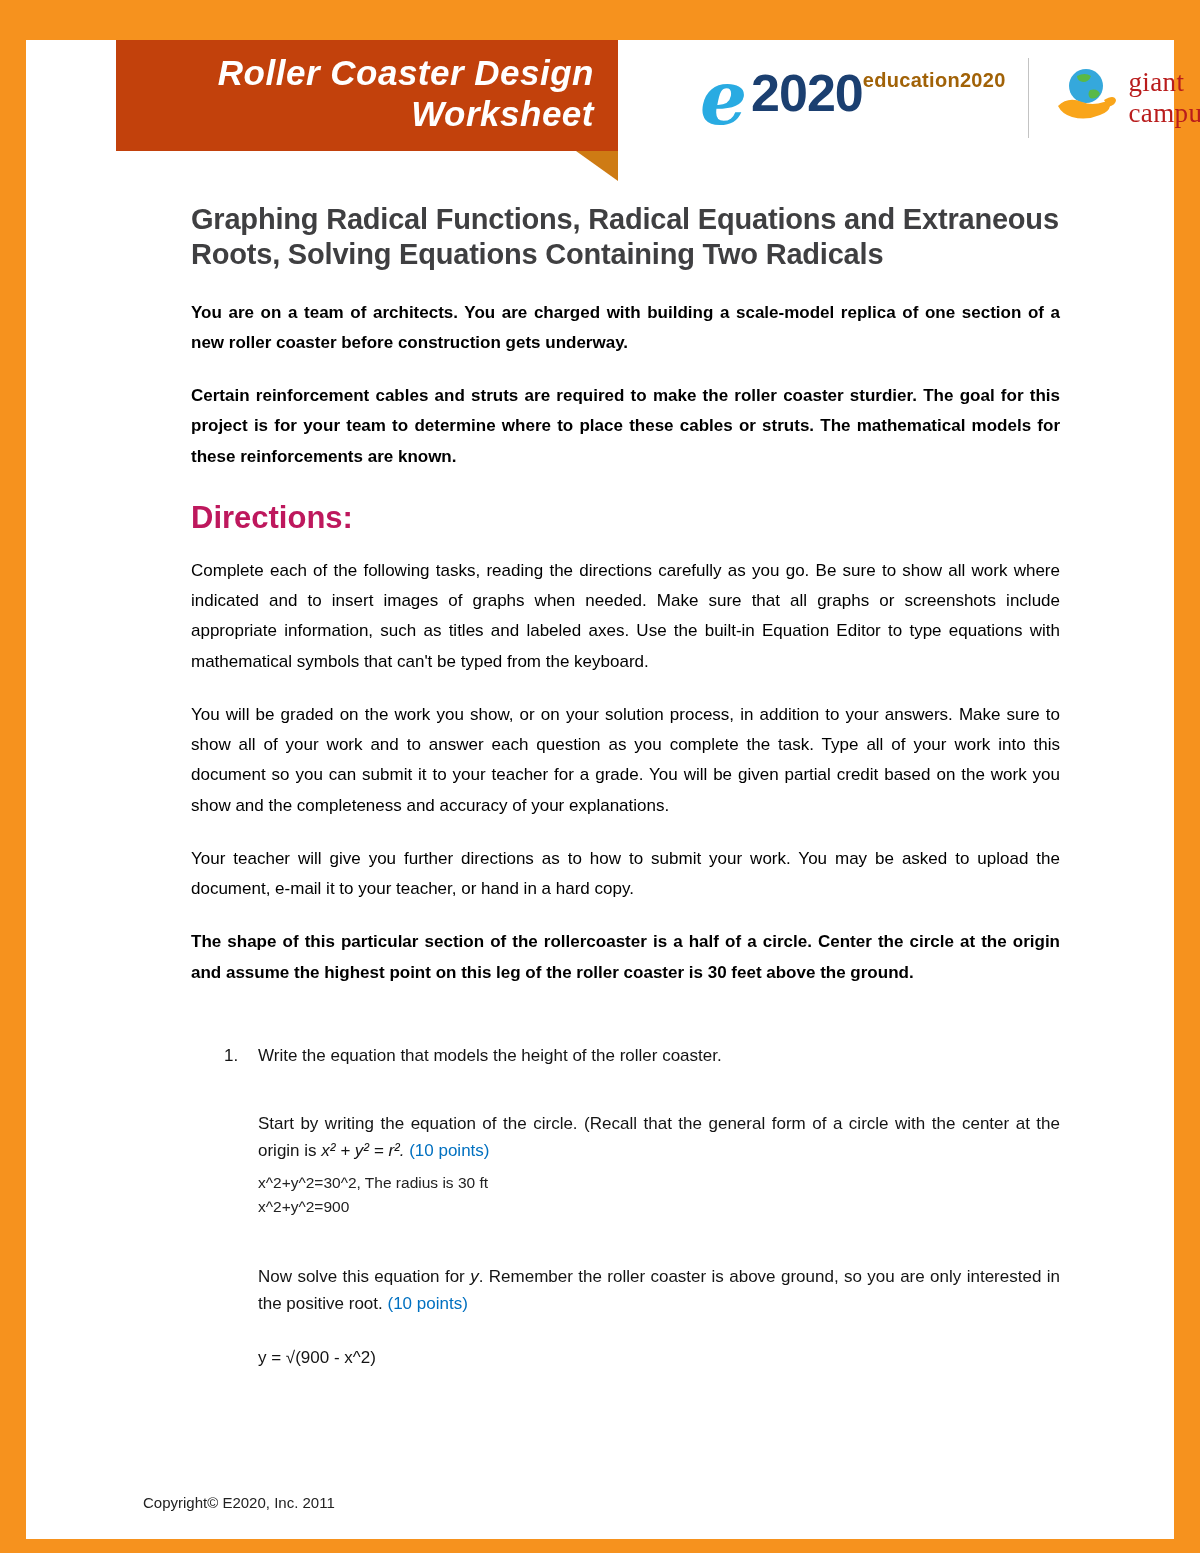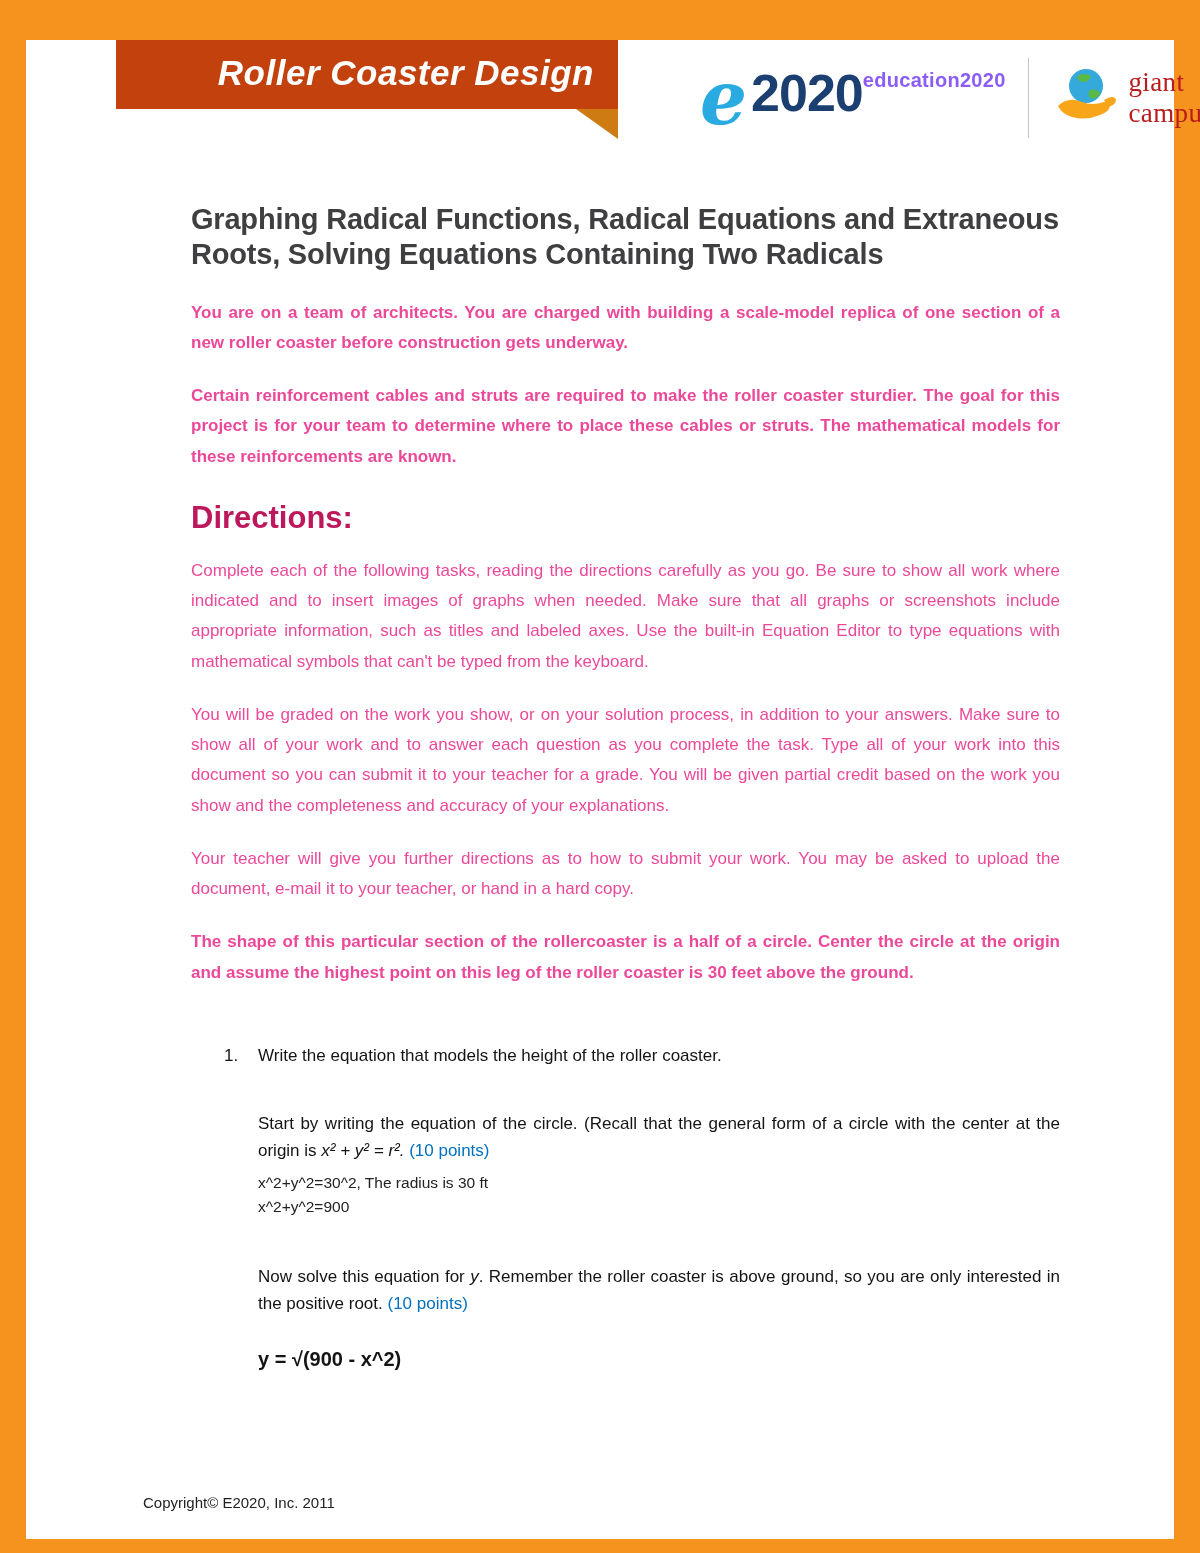--- a/index.html
+++ b/index.html
@@ -51,21 +51,21 @@
     font-style: italic; font-weight: bold;
     color: #29ABE2; font-size: 74px; line-height: 0.85;
     margin-right: 4px;
   }
   .e2020 .e-col { display: flex; flex-direction: row; }
   .e2020 .e-number {
     color: #1B3F70; font-weight: bold;
     font-size: 52px; line-height: 1; letter-spacing: -1px;
   }
   .e2020 .e-sub {
-    color: #8b5cf6; font-weight: bold;
+    color: #a16207; font-weight: bold;
     font-size: 20px; margin-top: 2px; letter-spacing: 0.3px;
   }
   .logo-divider { width: 1px; height: 80px; background: #c3c3c3; }
   .gc { display: flex; align-items: center; gap: 8px; }
   .gc-name {
     color: #b91c1c; font-size: 27px; letter-spacing: 0.4px;
     font-family: Liberation Serif, serif;
   }
   .gc-name sup { font-size: 12px; }
 
@@ -75,21 +75,21 @@
     padding: 202px 140px 0 143px;
     margin-left: 48px;
   }
   h1.doc-title {
     font-size: 29px; font-weight: bold;
     color: #3f3f41; line-height: 1.2;
     margin-bottom: 26px; letter-spacing: -0.2px;
   }
   p.para {
     font-size: 17px; line-height: 1.78;
-    text-align: justify; color: #ec4899;
+    text-align: justify; color: #000000;
     margin-bottom: 23px;
   }
   p.para.bold { font-weight: bold; }
   h2.directions {
     font-size: 31px; font-weight: bold;
     color: #be185d; margin: 28px 0 20px 0;
   }
   .q1 {
     display: flex; margin-top: 58px; margin-left: 33px;
     font-size: 17px; color: #141414;
@@ -101,40 +101,41 @@
     text-align: justify; color: #141414;
   }
   .sub .math { font-style: italic; }
   .sub .points { color: #0070C0; }
   .answers {
     margin-left: 67px; margin-top: 6px;
     font-size: 15.5px; line-height: 1.55; color: #222;
   }
   .answer-final {
     margin-left: 67px; margin-top: 30px;
-    font-size: 20px; color: #141414; font-weight: bold;
+    font-size: 17px; color: #141414;
   }
   .footer {
     position: absolute; z-index: 3;
     left: 143px; bottom: 42px;
     font-size: 15px; color: #222;
   }
 </style>
 </head>
 <body>
 
 <div class="page">
 
   <div class="bar bar-top"></div>
   <div class="bar bar-left"></div>
   <div class="bar bar-right"></div>
   <div class="bar bar-bottom"></div>
 
   <div class="ribbon">
     <div class="line">Roller Coaster Design</div>
+    <div class="line">Worksheet</div>
     <div class="ribbon-fold"></div>
   </div>
 
   <div class="logos">
     <div class="e2020">
       <span class="e-glyph">e</span>
       <span class="e-col">
         <span class="e-number">2020</span>
         <span class="e-sub">education2020</span>
       </span>

